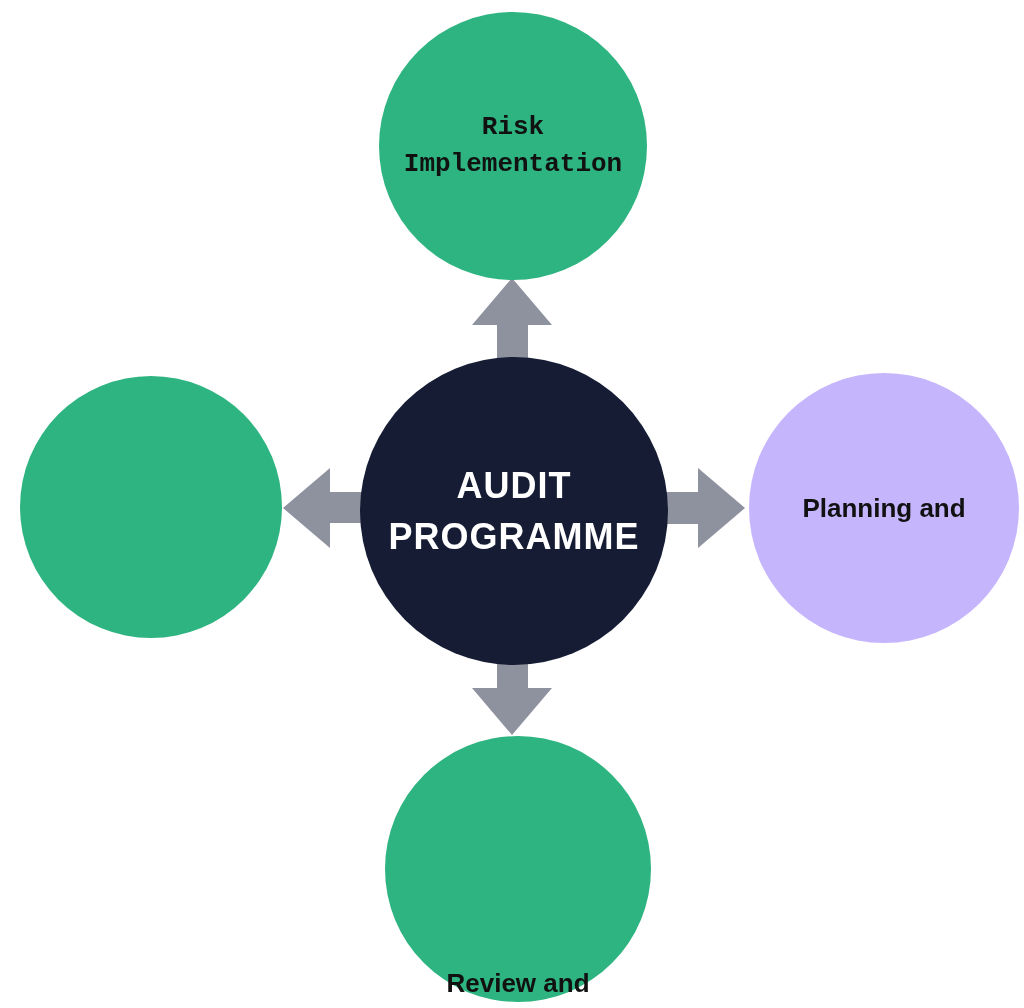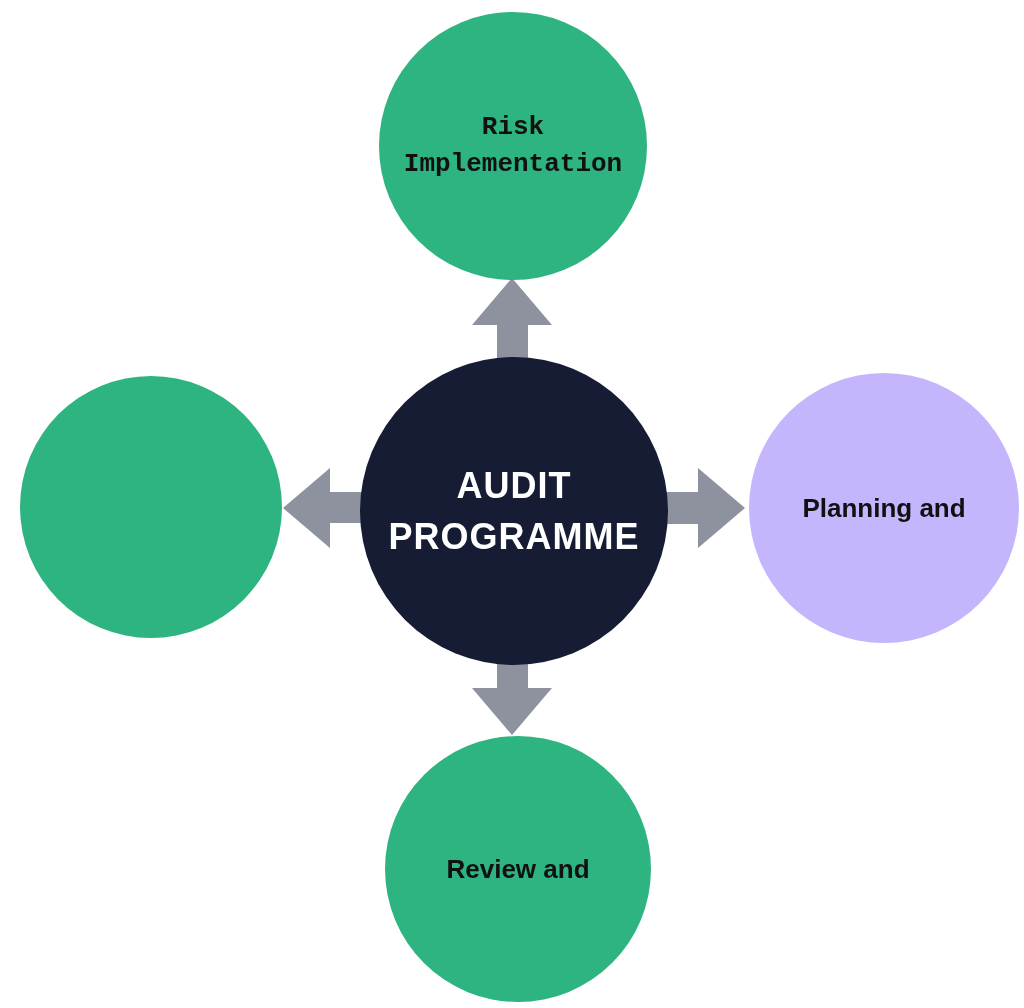--- a/index.html
+++ b/index.html
@@ -34,21 +34,21 @@
   }
   .node {
     background: #2EB481;
     color: #111111;
     font-weight: 700;
     font-size: 26px;
     line-height: 1.42;
   }
   .node-top    { left: 379px; top:  12px; width: 268px; height: 268px; }
   .node-right  { left: 749px; top: 373px; width: 270px; height: 270px; }
-  .node-bottom { left: 385px; top: 736px; width: 266px; height: 266px; }
+  .node-bottom { left: 385px; top: 736px; width: 266px; height: 266px; align-items: flex-end; }
   .node-left   { left:  20px; top: 376px; width: 262px; height: 262px; }
   .center-node {
     left: 360px; top: 357px; width: 308px; height: 308px;
     background: #151C34;
     color: #ffffff;
     font-weight: 700;
     font-size: 36px;
     letter-spacing: 1px;
     line-height: 1.42;
   }

